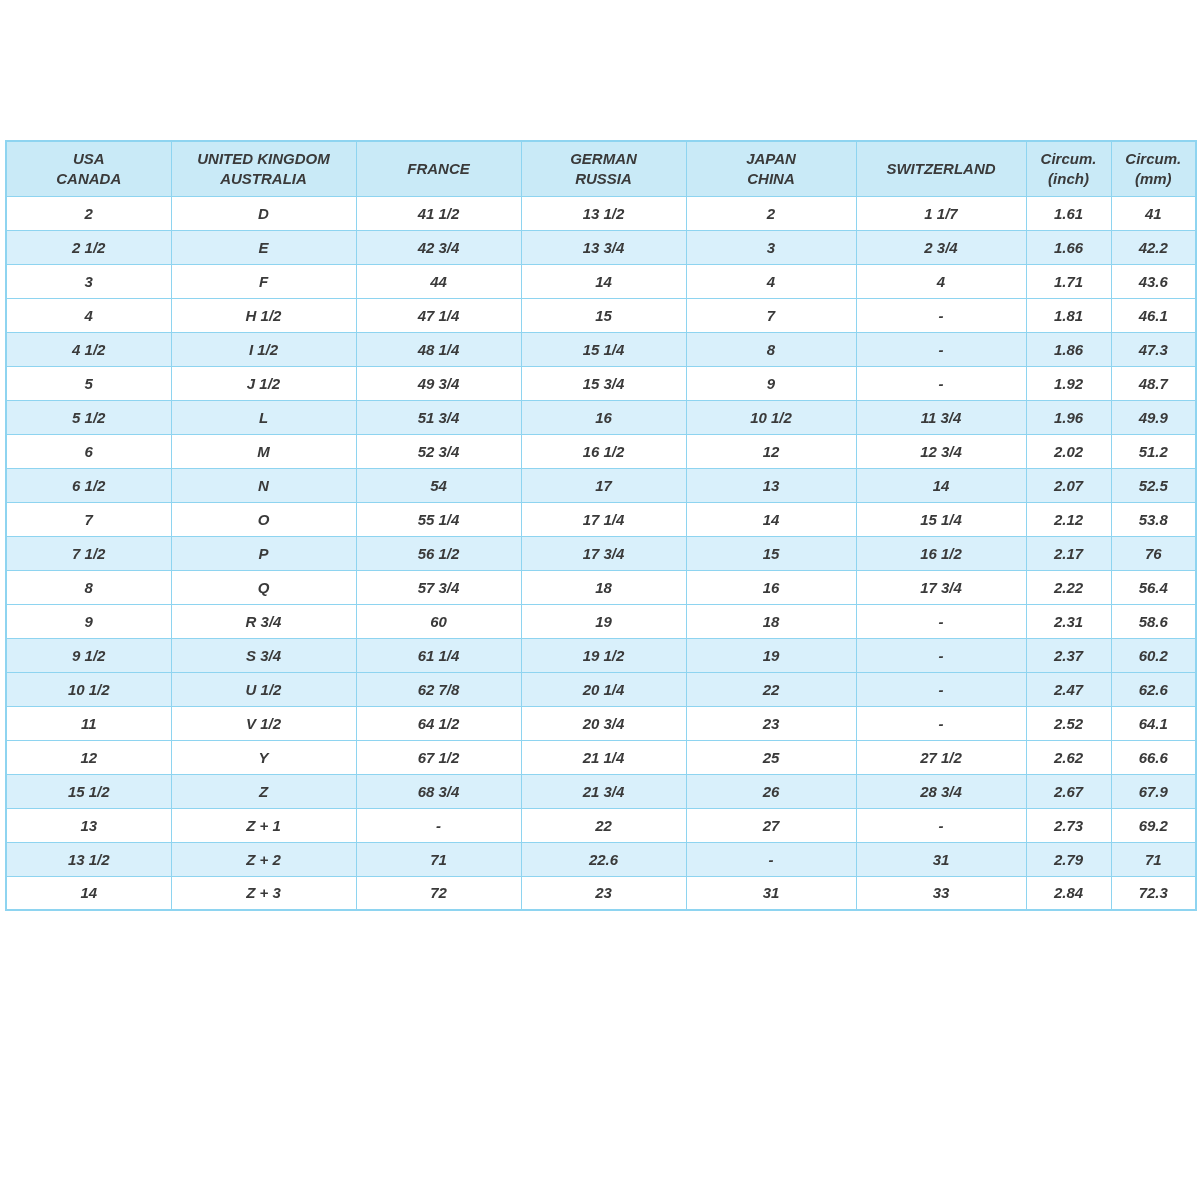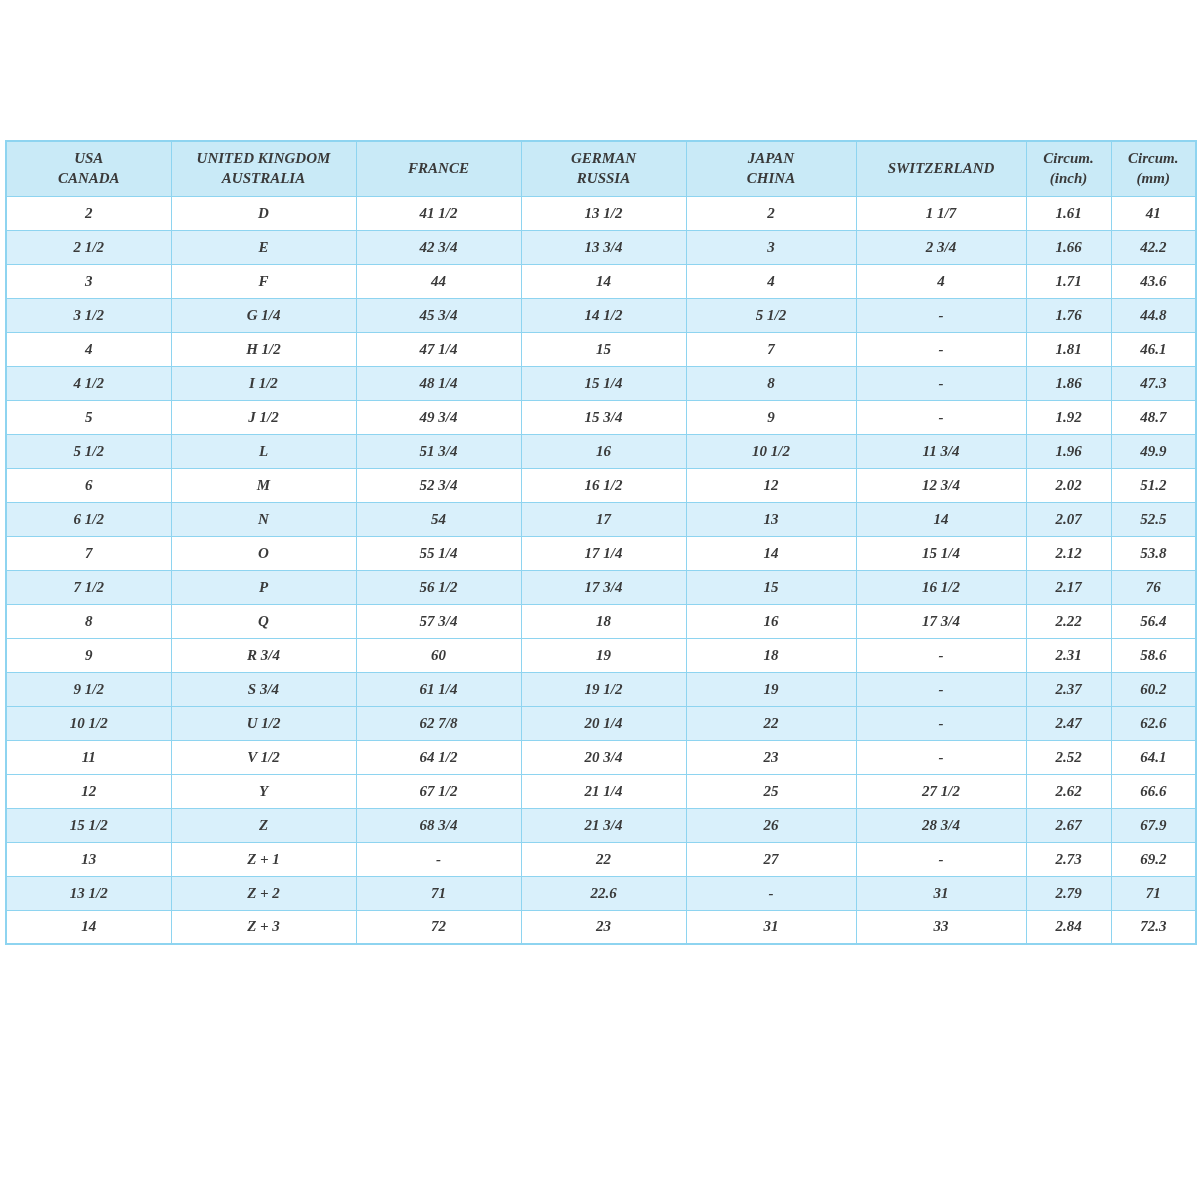--- a/index.html
+++ b/index.html
@@ -18,21 +18,20 @@
   }
   body { height: 1200px; overflow: hidden; }
   .chart-wrap {
     padding: 140px 5px 0 5px;
   }
   table.size-chart {
     width: 1190px;
     border-collapse: collapse;
     table-layout: fixed;
     border: 2px solid var(--border);
-    font-family: Liberation Serif, serif;
   }
   table.size-chart th,
   table.size-chart td {
     border: 1px solid var(--border);
     text-align: center;
     vertical-align: middle;
     color: var(--text);
     font-weight: bold;
     font-style: italic;
     white-space: pre-line;
@@ -119,30 +118,20 @@
         <tr>
           <td>3</td>
           <td>F</td>
           <td>44</td>
           <td>14</td>
           <td>4</td>
           <td>4</td>
           <td>1.71</td>
           <td>43.6</td>
         </tr>
-        <tr class="row-alt">
-          <td>3 1/2</td>
-          <td>G 1/4</td>
-          <td>45 3/4</td>
-          <td>14 1/2</td>
-          <td>5 1/2</td>
-          <td>-</td>
-          <td>1.76</td>
-          <td>44.8</td>
-        </tr>
         <tr>
           <td>4</td>
           <td>H 1/2</td>
           <td>47 1/4</td>
           <td>15</td>
           <td>7</td>
           <td>-</td>
           <td>1.81</td>
           <td>46.1</td>
         </tr>

